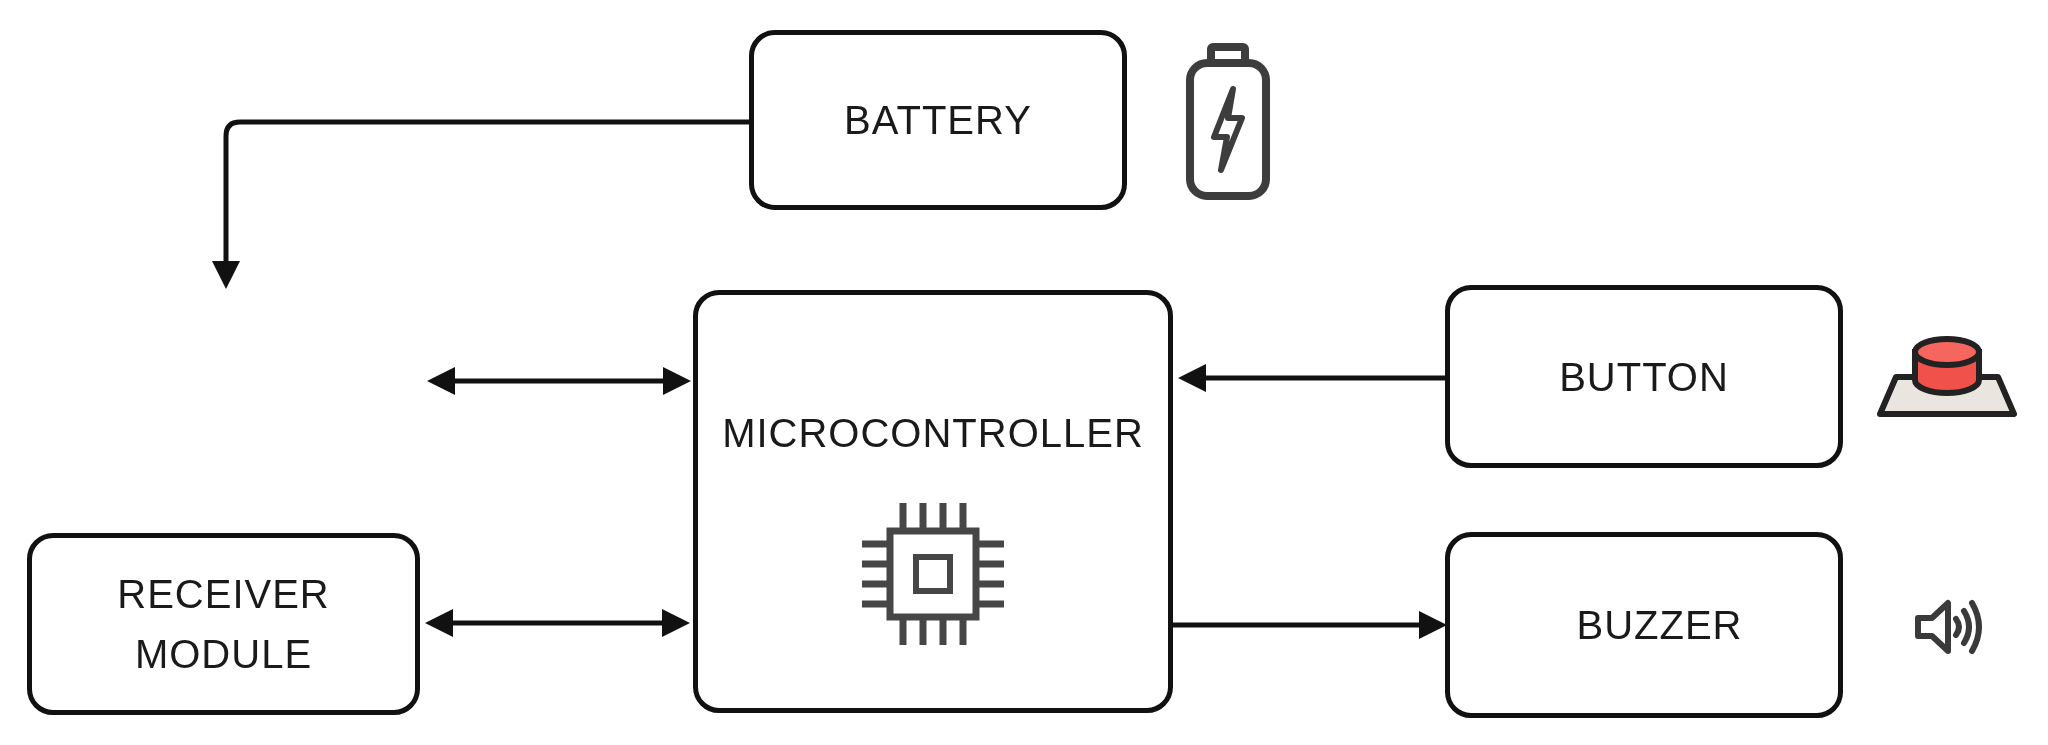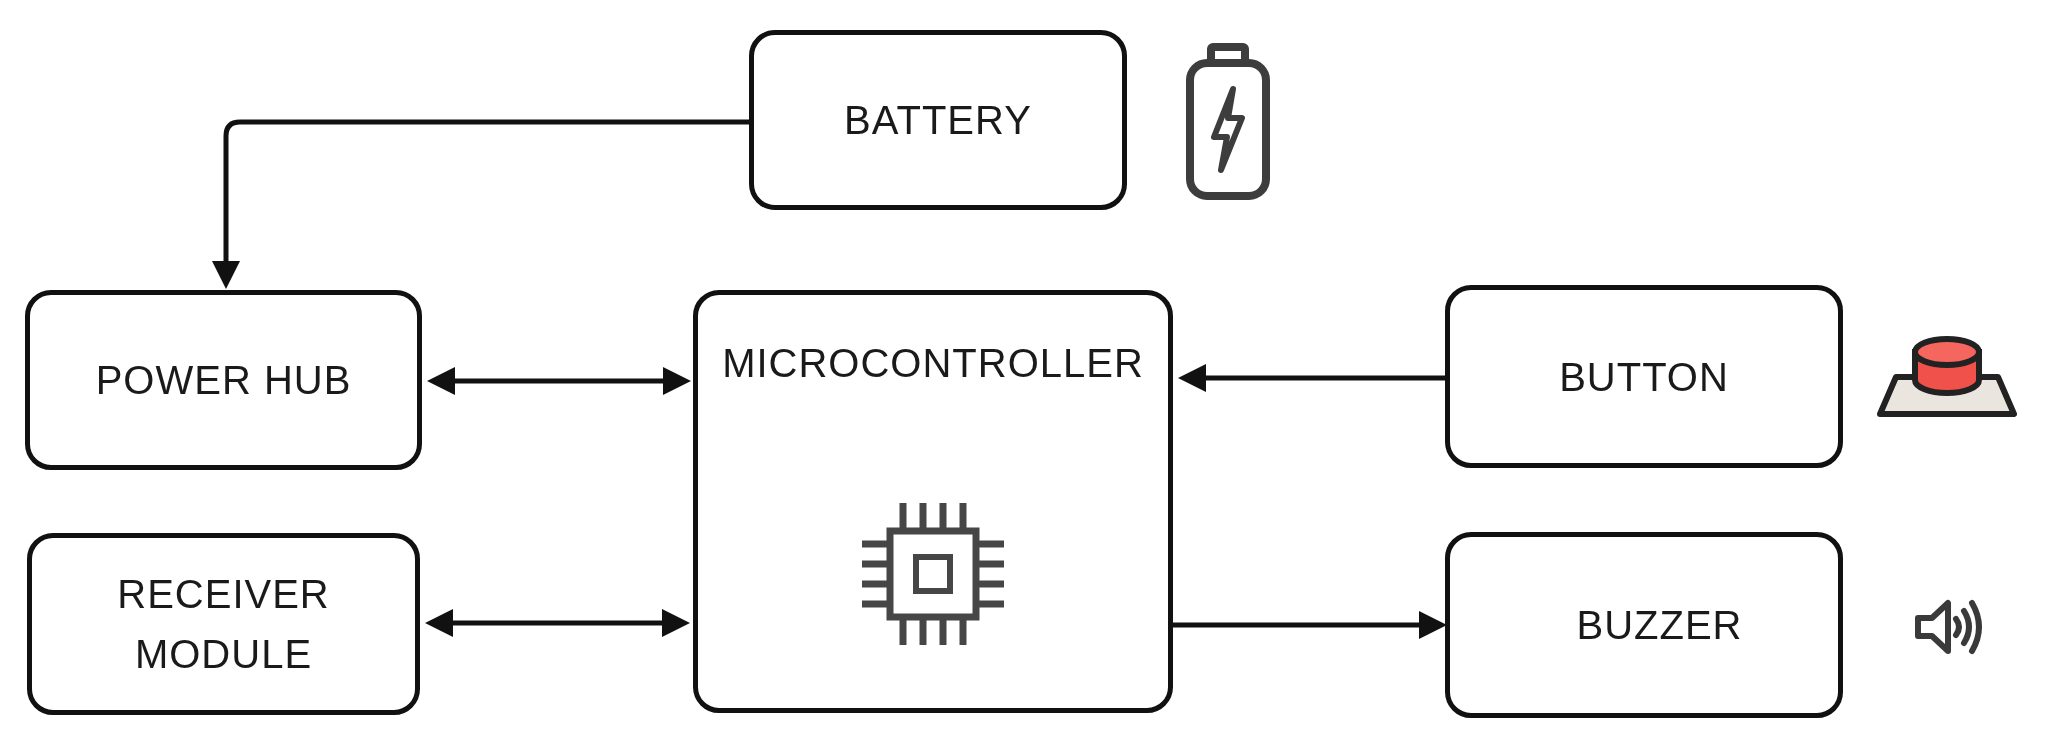--- a/index.html
+++ b/index.html
@@ -24,21 +24,21 @@
     color:#1a1a1a;
     font-size:40px;
     letter-spacing:1px;
     line-height:1.5;
   }
   .node-battery{left:749px;top:30px;width:378px;height:180px;}
   .node-power-hub{left:25px;top:290px;width:397px;height:180px;}
   .node-microcontroller{
     left:693px;top:290px;width:480px;height:423px;
     align-items:flex-start;
-    padding-top:38px;
+    padding-top:108px;
   }
   .node-receiver-module{left:27px;top:533px;width:393px;height:182px;}
   .node-receiver-module .label{max-width:320px;}
   .node-button{left:1445px;top:285px;width:398px;height:183px;}
   .node-buzzer{left:1445px;top:532px;width:398px;height:186px;padding-left:31px;}
   .icon{position:absolute;}
   .icon-battery{left:1183px;top:42px;width:90px;height:160px;}
   .icon-chip{left:858px;top:499px;width:150px;height:150px;}
   .icon-button{left:1876px;top:330px;width:142px;height:88px;}
   .icon-speaker{left:1912px;top:590px;width:78px;height:74px;}
@@ -70,23 +70,20 @@
     <g>
       <path d="M1173 625 L1420 625"></path>
       <polygon points="1447,625 1419,611 1419,639"></polygon>
     </g>
   </svg>
 
   <div class="node node-battery">
     <span class="label">BATTERY</span>
   </div>
 
-  <div class="node node-power-hub">
-    <span class="label">POWER HUB</span>
-  </div>
 
   <div class="node node-microcontroller">
     <span class="label">MICROCONTROLLER</span>
   </div>
 
   <div class="node node-receiver-module">
     <span class="label">RECEIVER MODULE</span>
   </div>
 
   <div class="node node-button">

